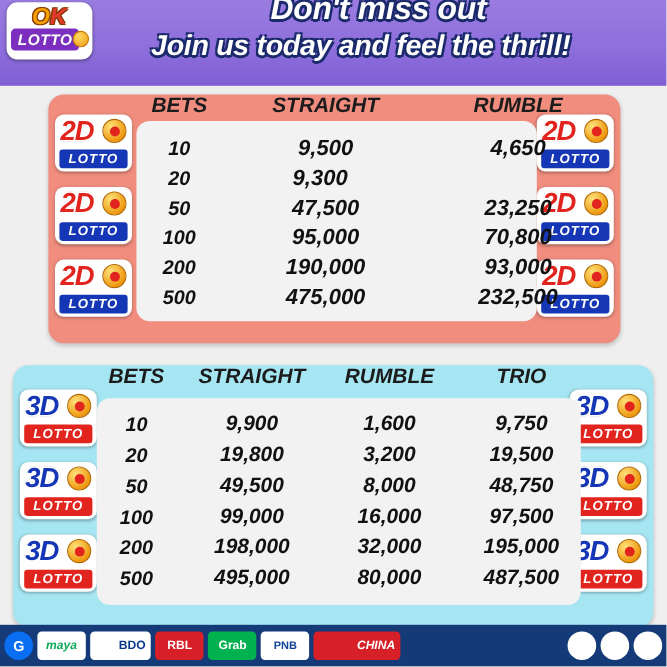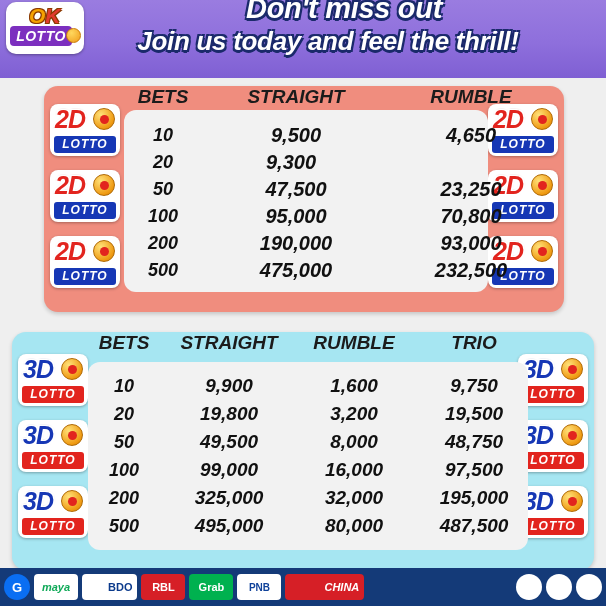--- a/index.html
+++ b/index.html
@@ -392,21 +392,21 @@
         <div class="cell c-3d-trio">48,750</div>
       </div>
       <div class="row">
         <div class="cell c-3d-bets">100</div>
         <div class="cell c-3d-straight">99,000</div>
         <div class="cell c-3d-rumble">16,000</div>
         <div class="cell c-3d-trio">97,500</div>
       </div>
       <div class="row">
         <div class="cell c-3d-bets">200</div>
-        <div class="cell c-3d-straight">325,000</div>
+        <div class="cell c-3d-straight">198,000</div>
         <div class="cell c-3d-rumble">32,000</div>
         <div class="cell c-3d-trio">195,000</div>
       </div>
       <div class="row">
         <div class="cell c-3d-bets">500</div>
         <div class="cell c-3d-straight">495,000</div>
         <div class="cell c-3d-rumble">80,000</div>
         <div class="cell c-3d-trio">487,500</div>
       </div>
     </div>

